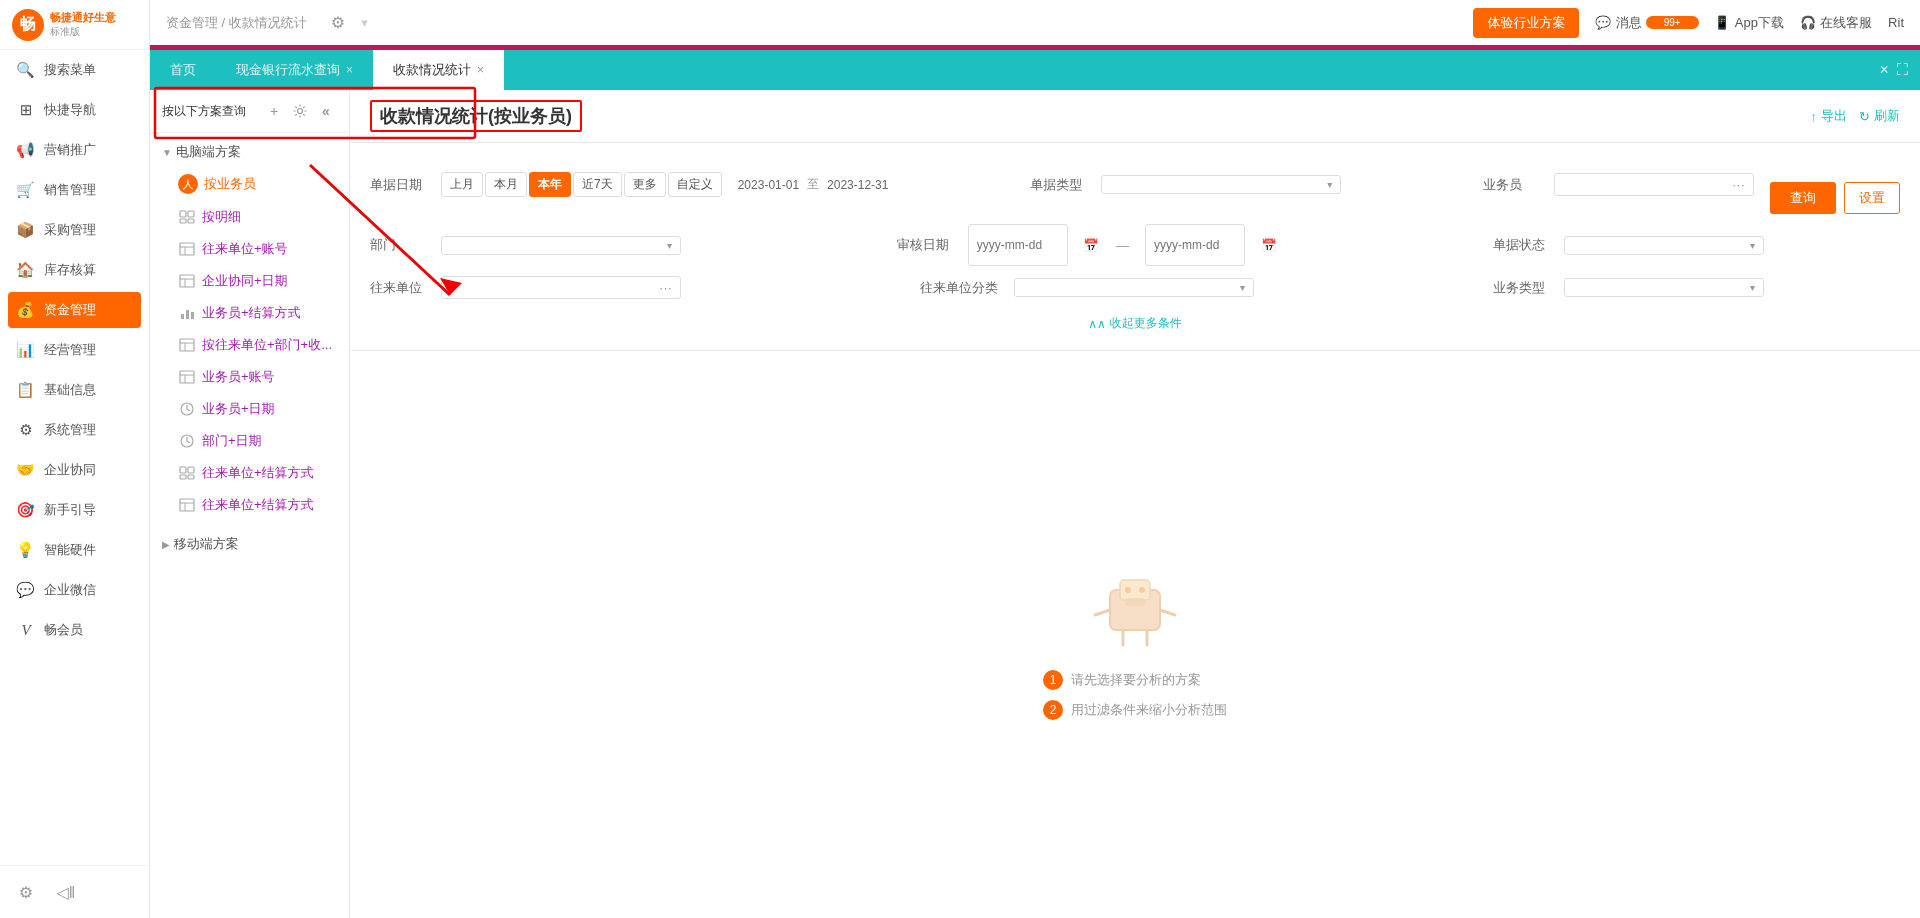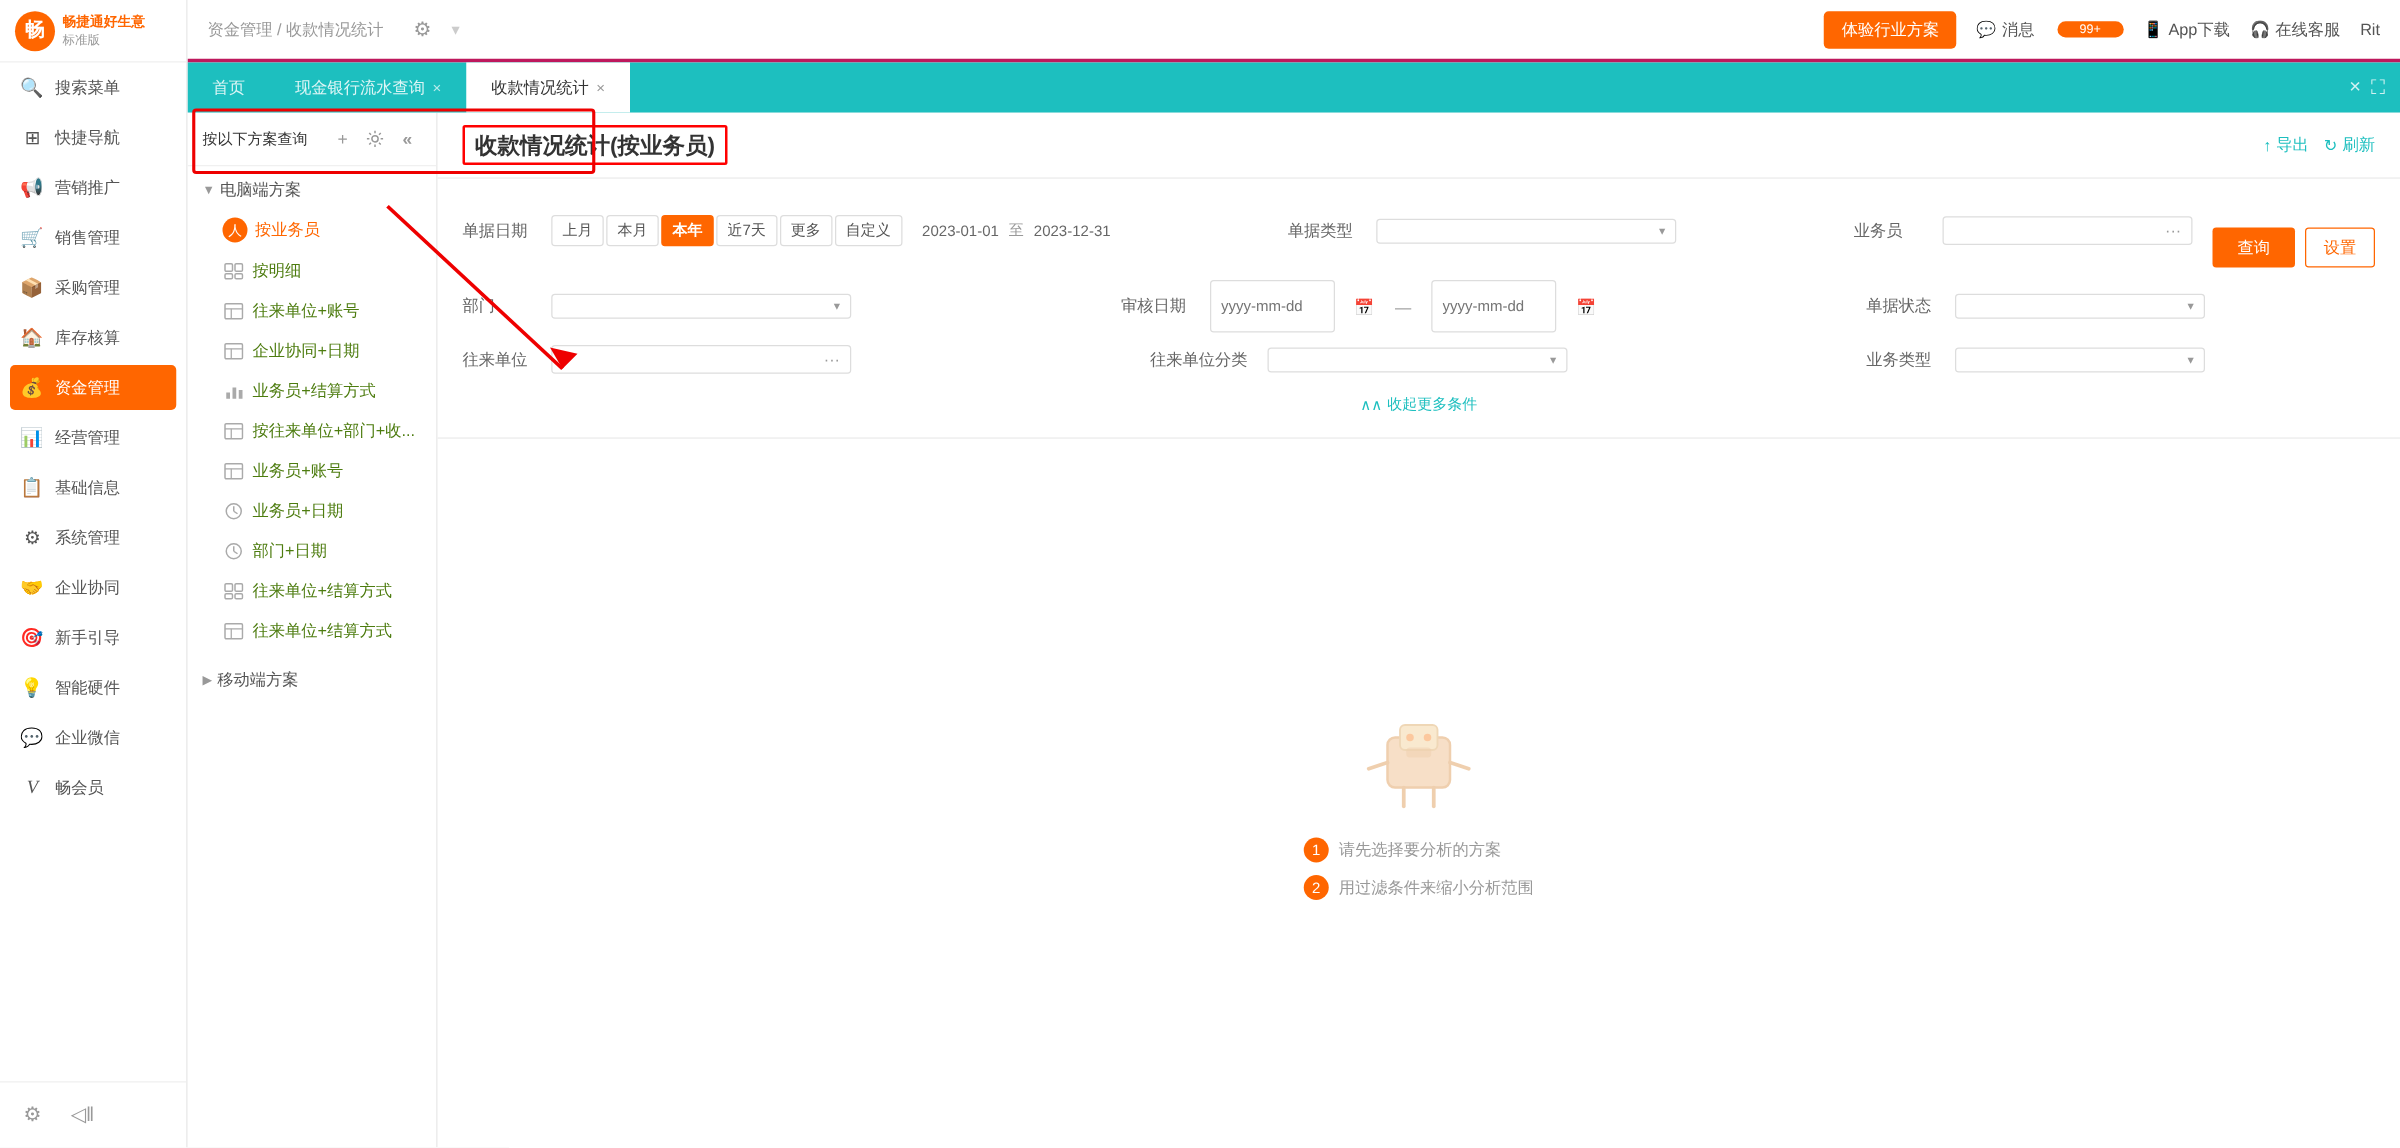--- a/index.html
+++ b/index.html
@@ -15,26 +15,26 @@
     .sidebar-item .s-icon { width: 20px; height: 20px; margin-right: 8px; display: flex; align-items: center; justify-content: center; font-size: 15px; }
     .sidebar-item.active-solid { background: #f60; color: white; border-radius: 4px; margin: 2px 8px; padding: 8px 8px; }
 
     .sidebar-bottom { padding: 10px; border-top: 1px solid #f0f0f0; display: flex; align-items: center; gap: 8px; }
     .sidebar-bottom-btn { width: 32px; height: 32px; display: flex; align-items: center; justify-content: center; cursor: pointer; color: #999; font-size: 16px; }
 
     
     .main { flex: 1; display: flex; flex-direction: column; overflow: hidden; }
 
     
-    .top-header { height: 50px; background: #fff; border-bottom: 3px solid #be185d; display: flex; align-items: center; padding: 0 16px; gap: 12px; }
+    .top-header { height: 50px; background: #fff; border-bottom: 5px solid #be185d; display: flex; align-items: center; padding: 0 16px; gap: 12px; }
     .header-breadcrumb { color: #999; font-size: 13px; display: flex; align-items: center; gap: 8px; }
     .header-actions { margin-left: auto; display: flex; align-items: center; gap: 16px; }
     .header-btn-trial { background: #f60; color: white; border: none; border-radius: 4px; padding: 6px 14px; cursor: pointer; font-size: 13px; }
     .header-action-item { display: flex; align-items: center; gap: 4px; color: #555; cursor: pointer; font-size: 13px; }
-    .badge-red { background: #f60; color: white; font-size: 10px; border-radius: 8px; padding: 1px 18px; margin-left: 14px; }
+    .badge-red { background: #f60; color: white; font-size: 10px; border-radius: 8px; padding: 1px 18px; margin-left: 0; }
     .gear-icon { color: #999; cursor: pointer; font-size: 16px; }
     .header-user { font-size: 13px; color: #555; }
 
     
     .tab-bar { height: 40px; background: #1dbfbf; display: flex; align-items: center; padding: 0 0; position: relative; }
     .tab-item { padding: 12px 20px; height: 40px; display: flex; align-items: center; cursor: pointer; color: rgba(255,255,255,0.85); font-size: 13px; position: relative; gap: 6px; }
     .tab-item.active { background: white; color: #333; }
     .tab-item .tab-close { font-size: 12px; color: #999; cursor: pointer; }
     .tab-item:not(.home):not(.active) .tab-close { color: rgba(255,255,255,0.7); }
     .tab-controls { margin-left: auto; display: flex; align-items: center; gap: 8px; padding-right: 12px; }
@@ -46,21 +46,21 @@
     
     .left-panel { width: 200px; background: white; border-right: 1px solid #e8e8e8; display: flex; flex-direction: column; overflow-y: auto; flex-shrink: 0; }
     .left-panel-header { padding: 10px 12px; display: flex; align-items: center; gap: 6px; font-size: 13px; color: #333; border-bottom: 1px solid #f0f0f0; }
     .left-panel-header-actions { margin-left: auto; display: flex; gap: 4px; }
     .lph-btn { width: 22px; height: 22px; display: flex; align-items: center; justify-content: center; cursor: pointer; color: #999; font-size: 14px; border-radius: 3px; }
 
     .scheme-group { padding: 4px 0; }
     .scheme-group-header { display: flex; align-items: center; padding: 6px 12px; cursor: pointer; color: #555; font-size: 13px; gap: 4px; }
     .expand-arrow { font-size: 10px; color: #999; }
 
-    .scheme-item { display: flex; align-items: center; padding: 7px 12px 7px 28px; cursor: pointer; color: #4d7c0f; font-size: 13px; gap: 6px; }
+    .scheme-item { display: flex; align-items: center; padding: 7px 12px 7px 28px; cursor: pointer; color: #a21caf; font-size: 13px; gap: 6px; }
     .scheme-item.active { color: #f60; }
     .scheme-item-icon { width: 18px; height: 18px; display: flex; align-items: center; justify-content: center; font-size: 13px; }
     .scheme-item-icon.orange-circle { background: #f60; color: white; border-radius: 50%; width: 20px; height: 20px; font-size: 11px; }
 
     
     .right-area { flex: 1; display: flex; flex-direction: column; overflow: hidden; }
 
     
     .page-title-bar { background: white; padding: 10px 20px; border-bottom: 1px solid #e8e8e8; display: flex; align-items: center; }
     .page-title { font-size: 18px; font-weight: bold; color: #333; border: 2px solid #f00; padding: 2px 8px; border-radius: 2px; }

